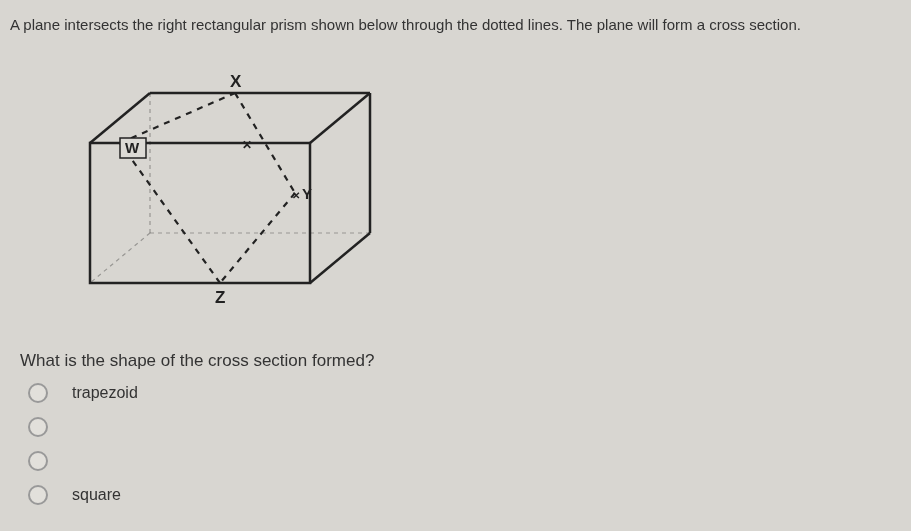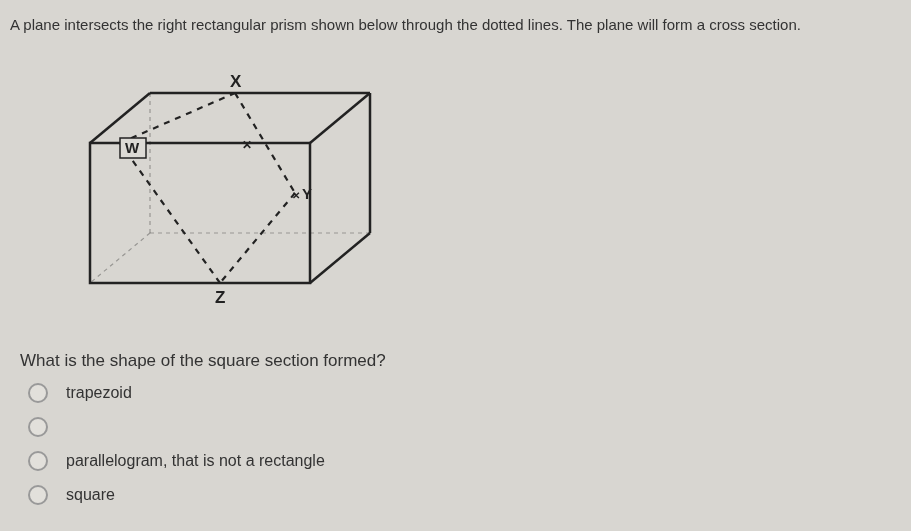--- a/index.html
+++ b/index.html
@@ -45,20 +45,21 @@
       border: 2px solid #999;
       border-radius: 50%;
       background: #e2e0db;
       margin-right: 18px;
       flex-shrink: 0;
     }
     .option-label {
       font-size: 16px;
       font-weight: 500;
       color: #333;
+      margin-left: 6px;
     }
   </style>
 </head>
 <body>
 
 <div class="question-intro">A plane intersects the right rectangular prism shown below through the dotted lines. The plane will form a cross section.</div>
 
 <div class="figure-area">
   <svg class="figure-svg" width="320" height="250" viewBox="0 0 320 250">
 
@@ -87,31 +88,30 @@
     <text x="55" y="90" font-family="Arial" font-size="15" font-weight="bold" fill="#222">W</text>
 
     <text x="160" y="24" font-family="Arial" font-size="17" font-weight="bold" fill="#222">X</text>
 
     <text x="232" y="136" font-family="Arial" font-size="15" font-weight="bold" fill="#222">Y</text>
 
     <text x="145" y="240" font-family="Arial" font-size="17" font-weight="bold" fill="#222">Z</text>
   </svg>
 </div>
 
-<div class="question-prompt">What is the shape of the square section formed?</div>
+<div class="question-prompt">What is the shape of the cross section formed?</div>
 
 <div class="options">
   <div class="option-row">
     <span class="radio-circle"></span>
     <span class="option-label">trapezoid</span>
   </div>
   <div class="option-row">
     <span class="radio-circle"></span>
   </div>
   <div class="option-row">
     <span class="radio-circle"></span>
-    <span class="option-label">parallelogram, that is not a rectangle</span>
   </div>
   <div class="option-row">
     <span class="radio-circle"></span>
     <span class="option-label">square</span>
   </div>
 </div>
 
 </body></html>

